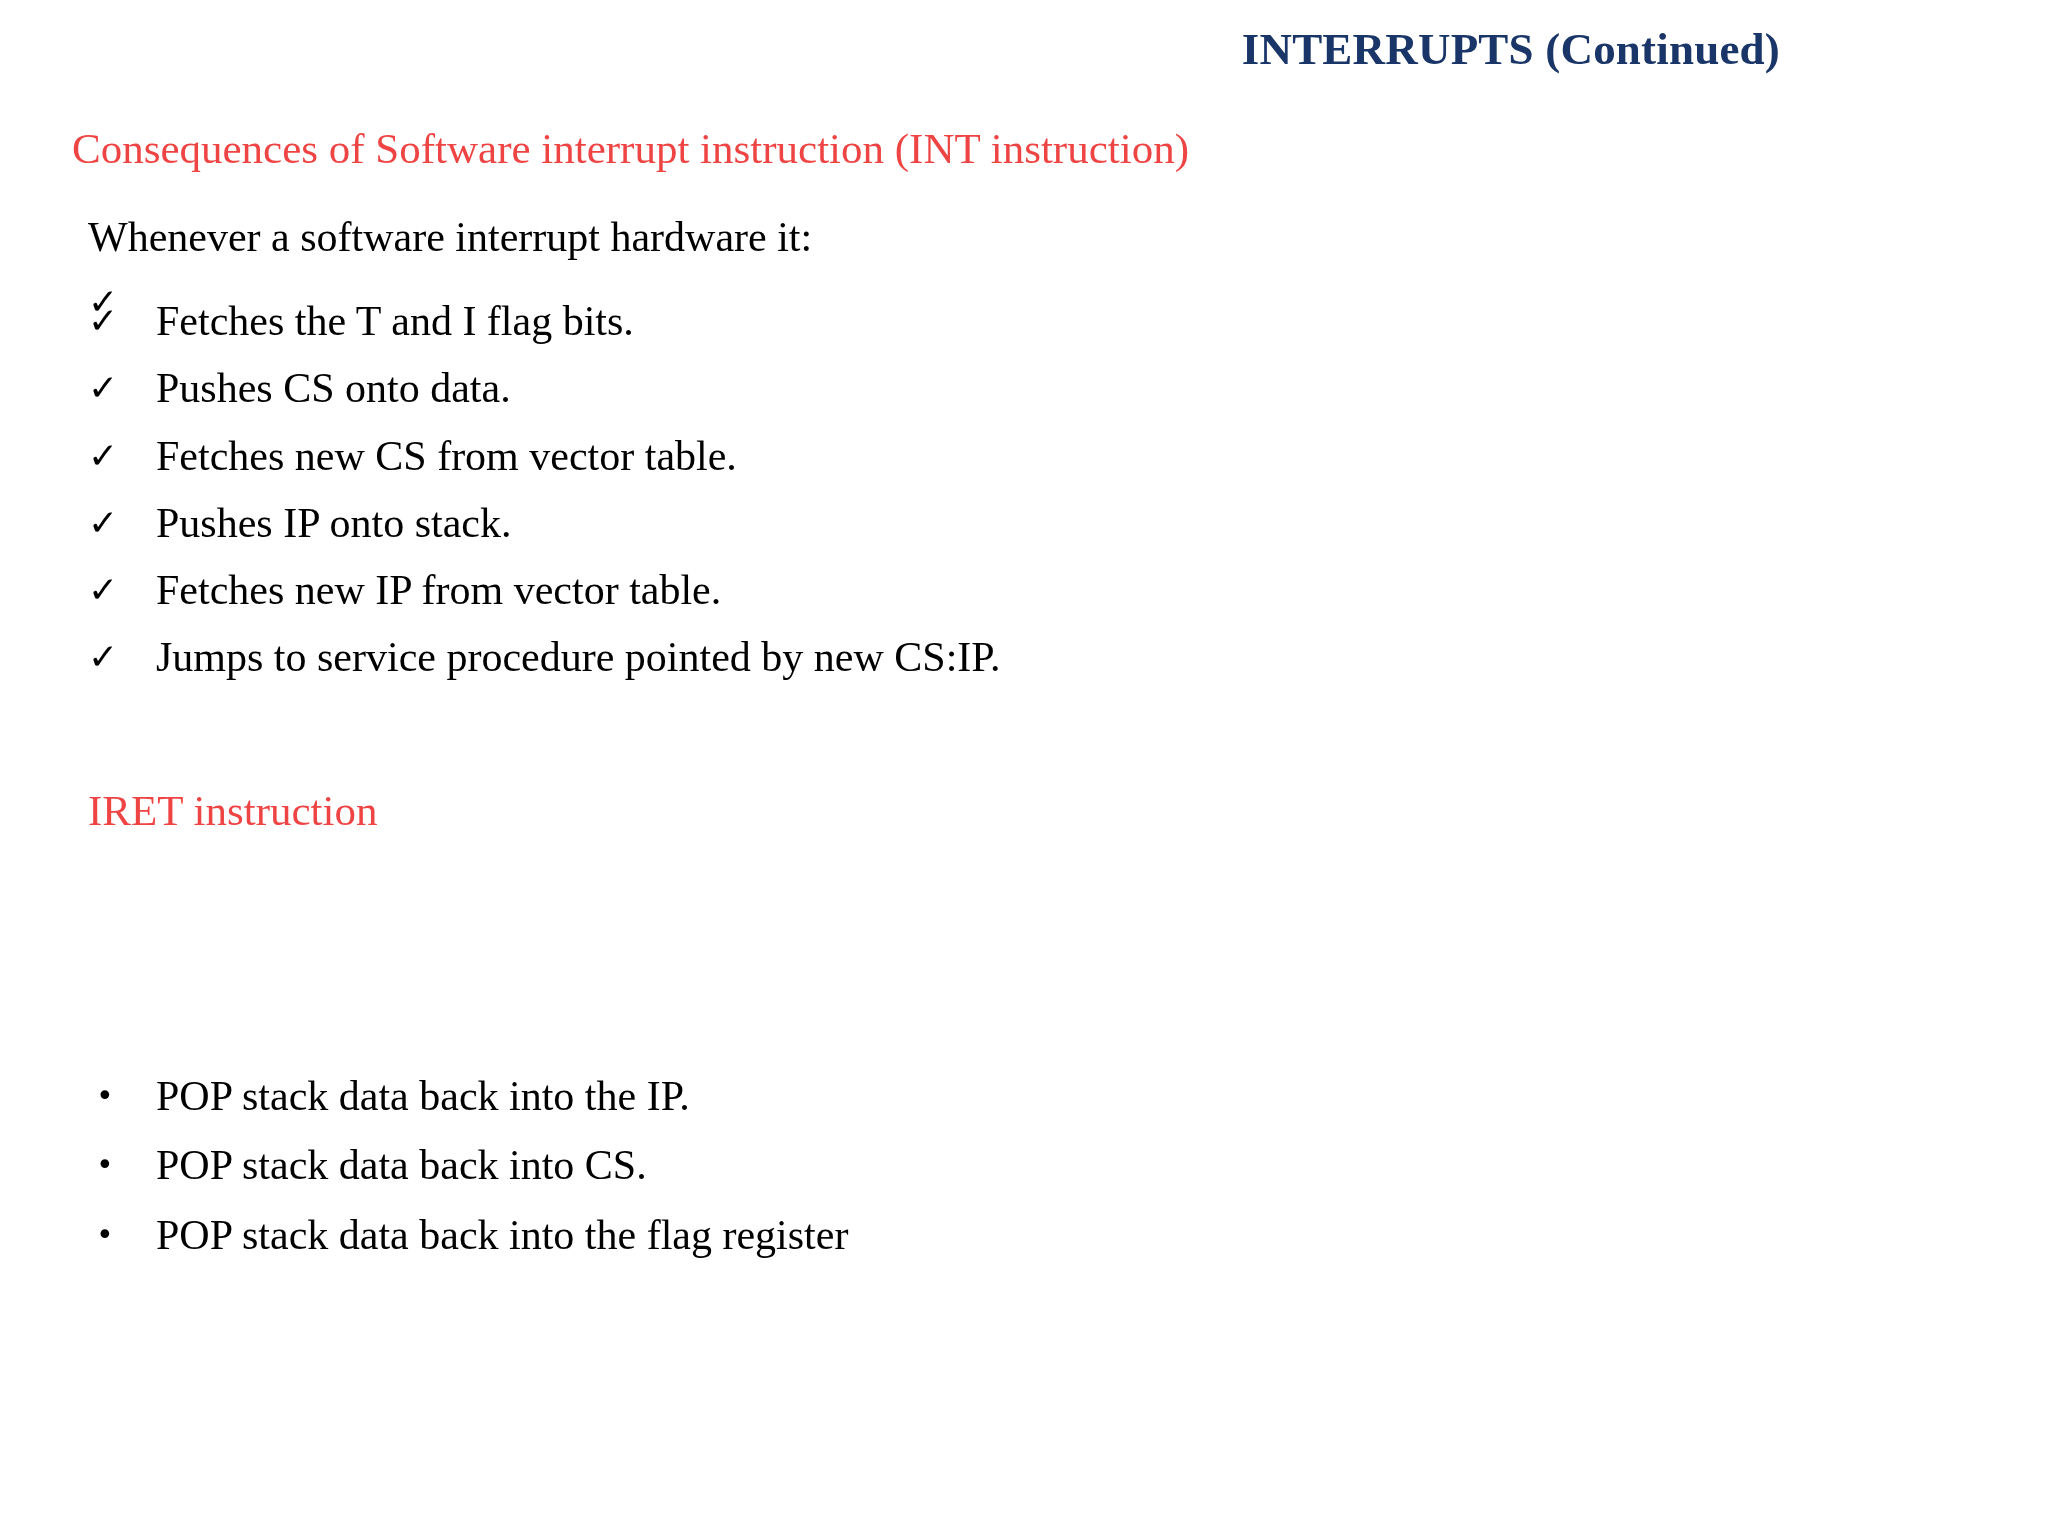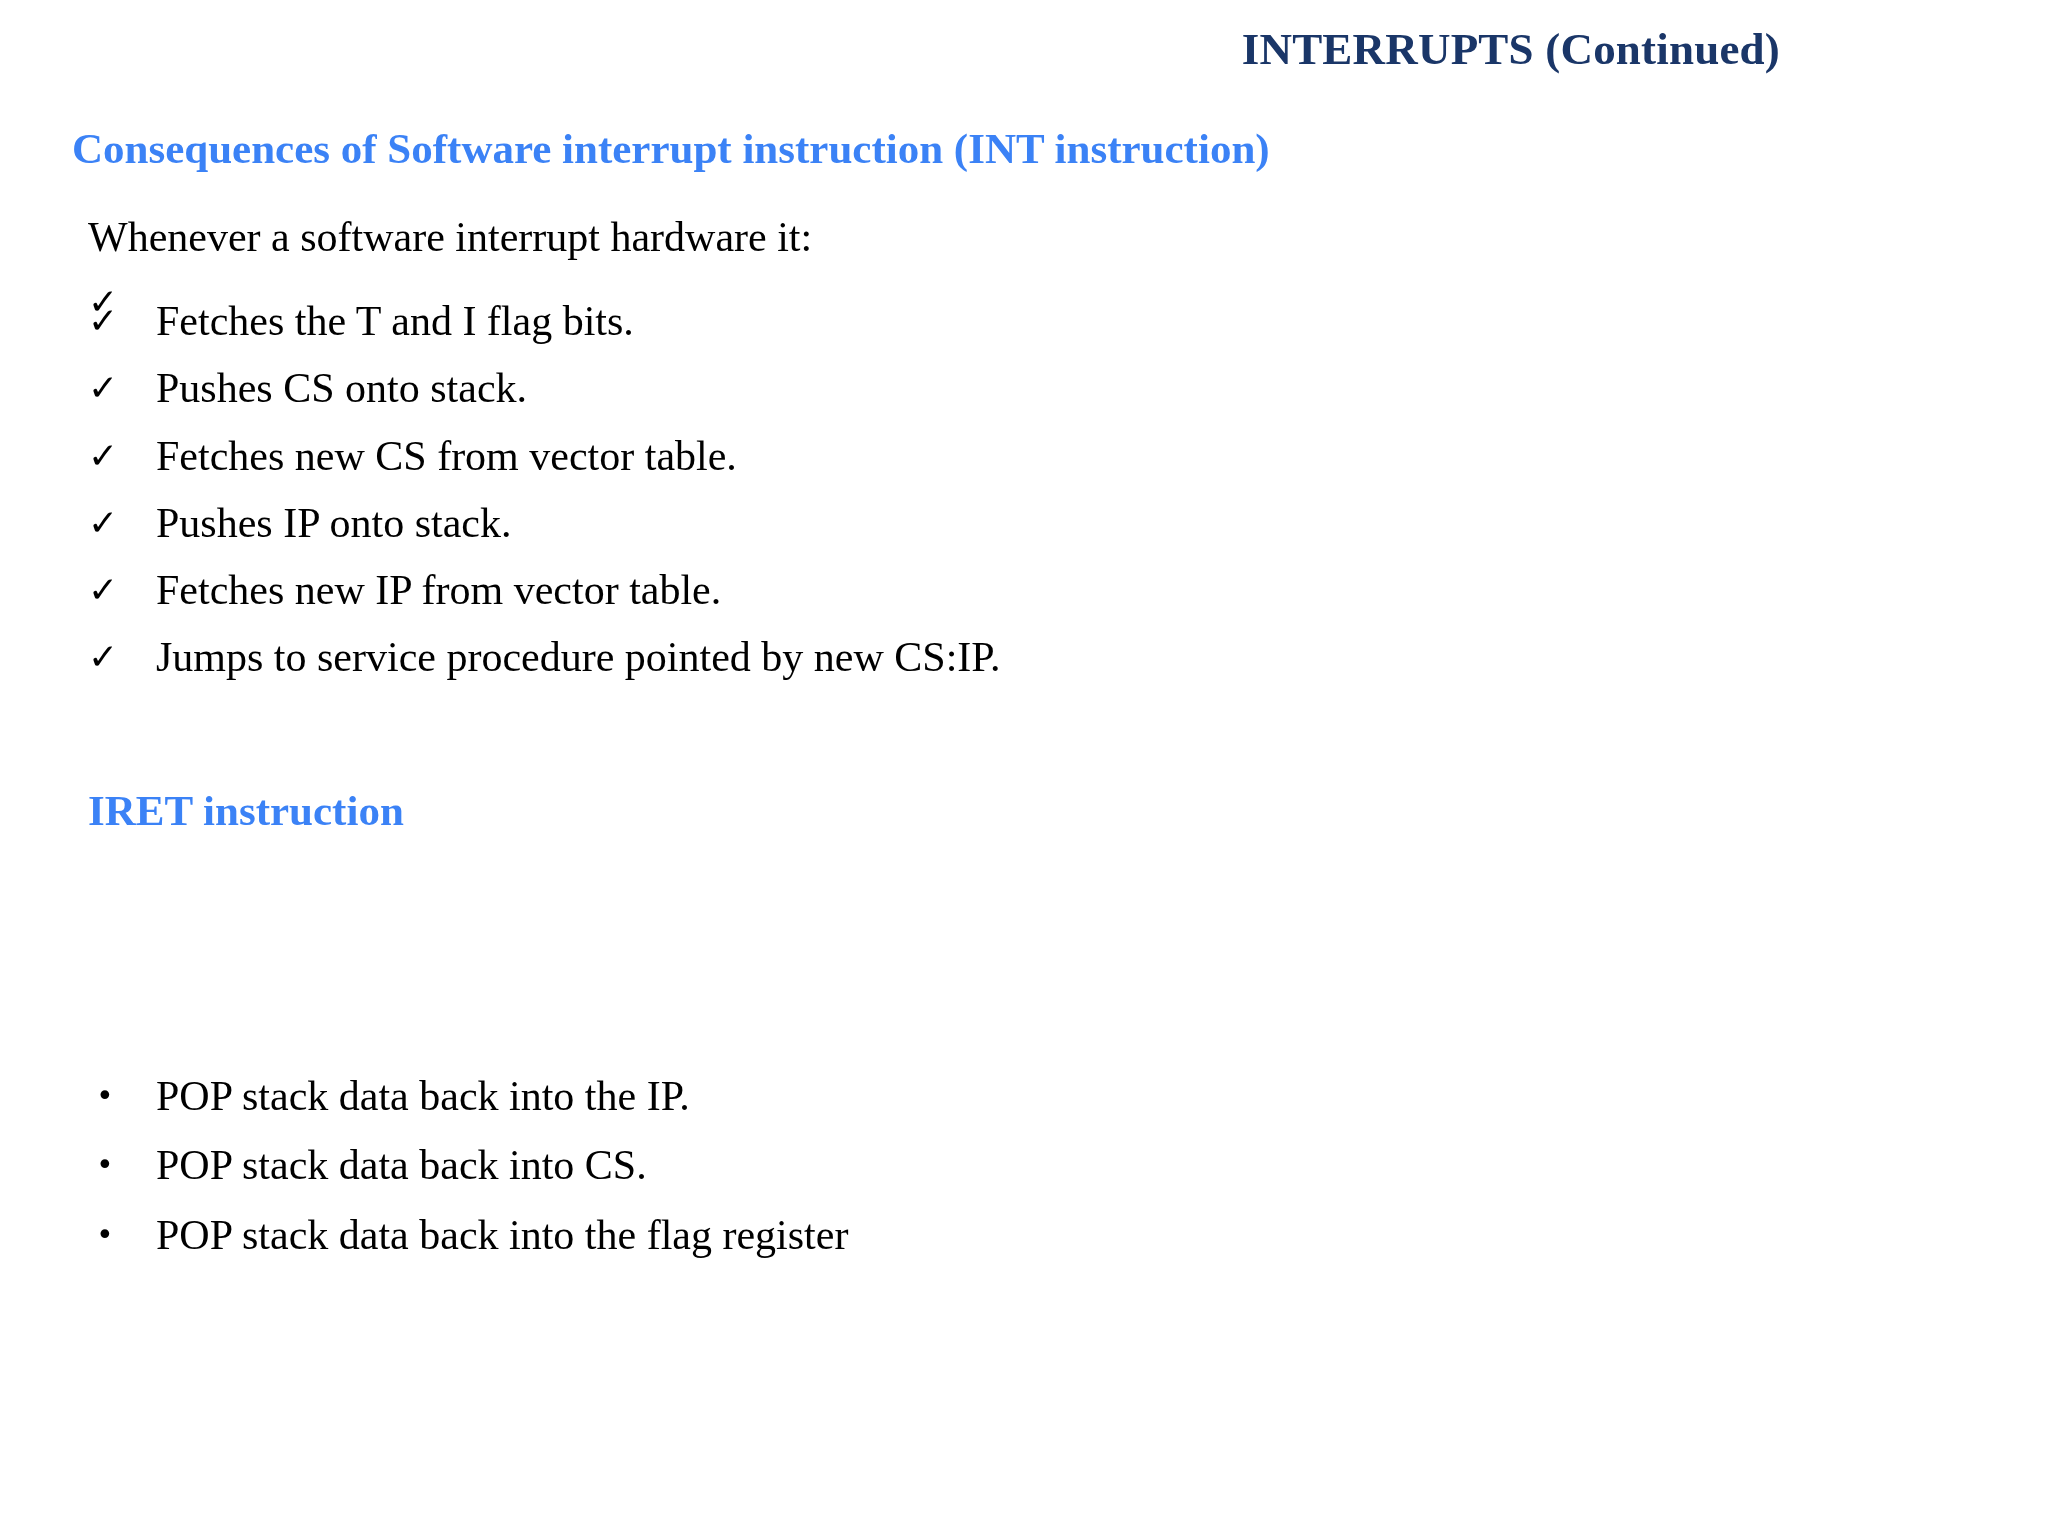--- a/index.html
+++ b/index.html
@@ -28,24 +28,24 @@
     line-height: 1.15;
     color: #1a3668;
     letter-spacing: 0.2px;
     white-space: nowrap;
   }
 
   
   .section-heading {
     position: absolute;
     font-family: "Liberation Serif", "DejaVu Serif", serif;
-    font-weight: bold;
+    font-weight: normal;
     font-size: 43px;
     line-height: 1.15;
-    color: #3b82f6;
+    color: #ef4444;
     white-space: nowrap;
   }
   #heading-consequences { top: 124px; left: 72px; }
   #heading-iret { top: 786px; left: 88px; }
 
   
   .body-block {
     position: absolute;
     font-family: "Liberation Serif", "DejaVu Serif", serif;
     font-size: 42px;
@@ -131,21 +131,21 @@
   <ul class="bullet-list" id="check-list">
     <li class="bullet-item">
       <span class="bullet-marker">✓</span>
     </li>
     <li class="bullet-item">
       <span class="bullet-marker">✓</span>
       <span>Fetches the T and I flag bits.</span>
     </li>
     <li class="bullet-item">
       <span class="bullet-marker">✓</span>
-      <span>Pushes CS onto stack.</span>
+      <span>Pushes CS onto data.</span>
     </li>
     <li class="bullet-item">
       <span class="bullet-marker">✓</span>
       <span>Fetches new CS from vector table.</span>
     </li>
     <li class="bullet-item">
       <span class="bullet-marker">✓</span>
       <span>Pushes IP onto stack.</span>
     </li>
     <li class="bullet-item">

